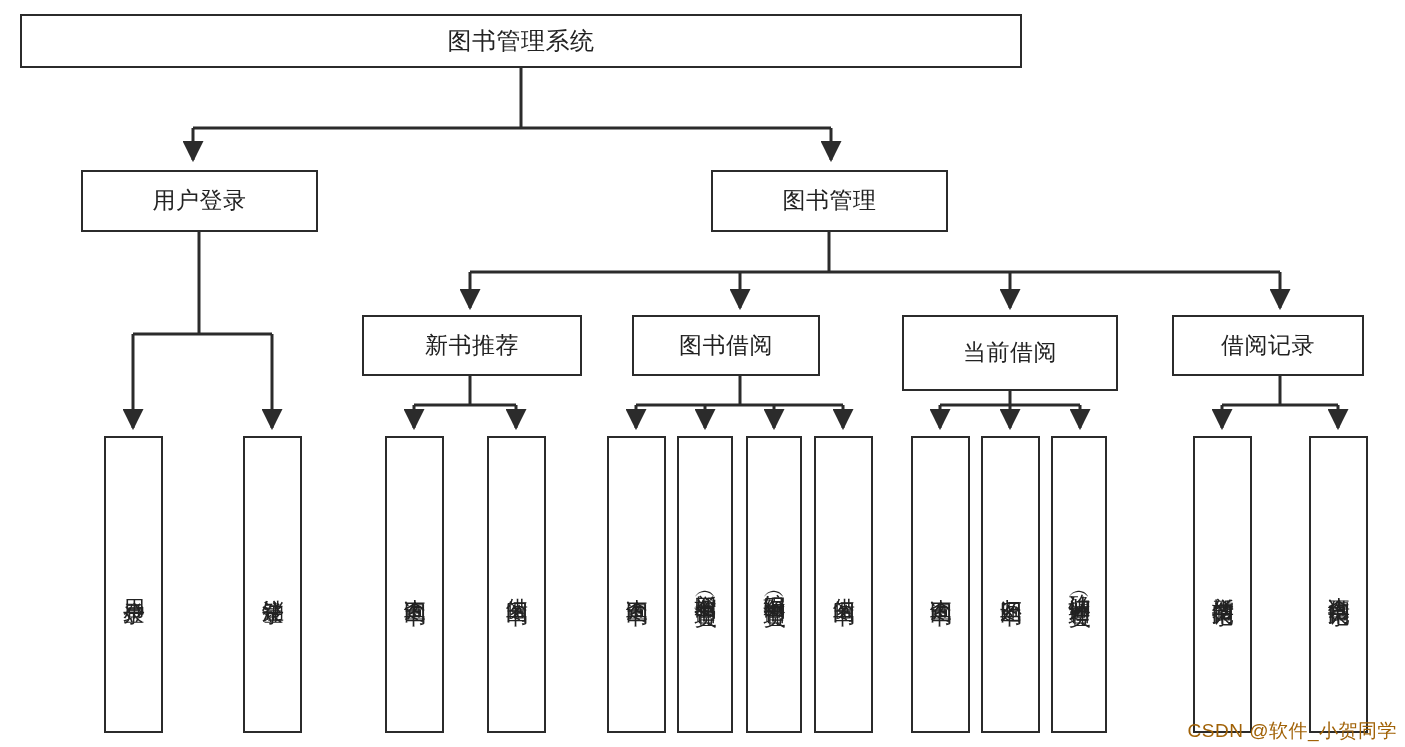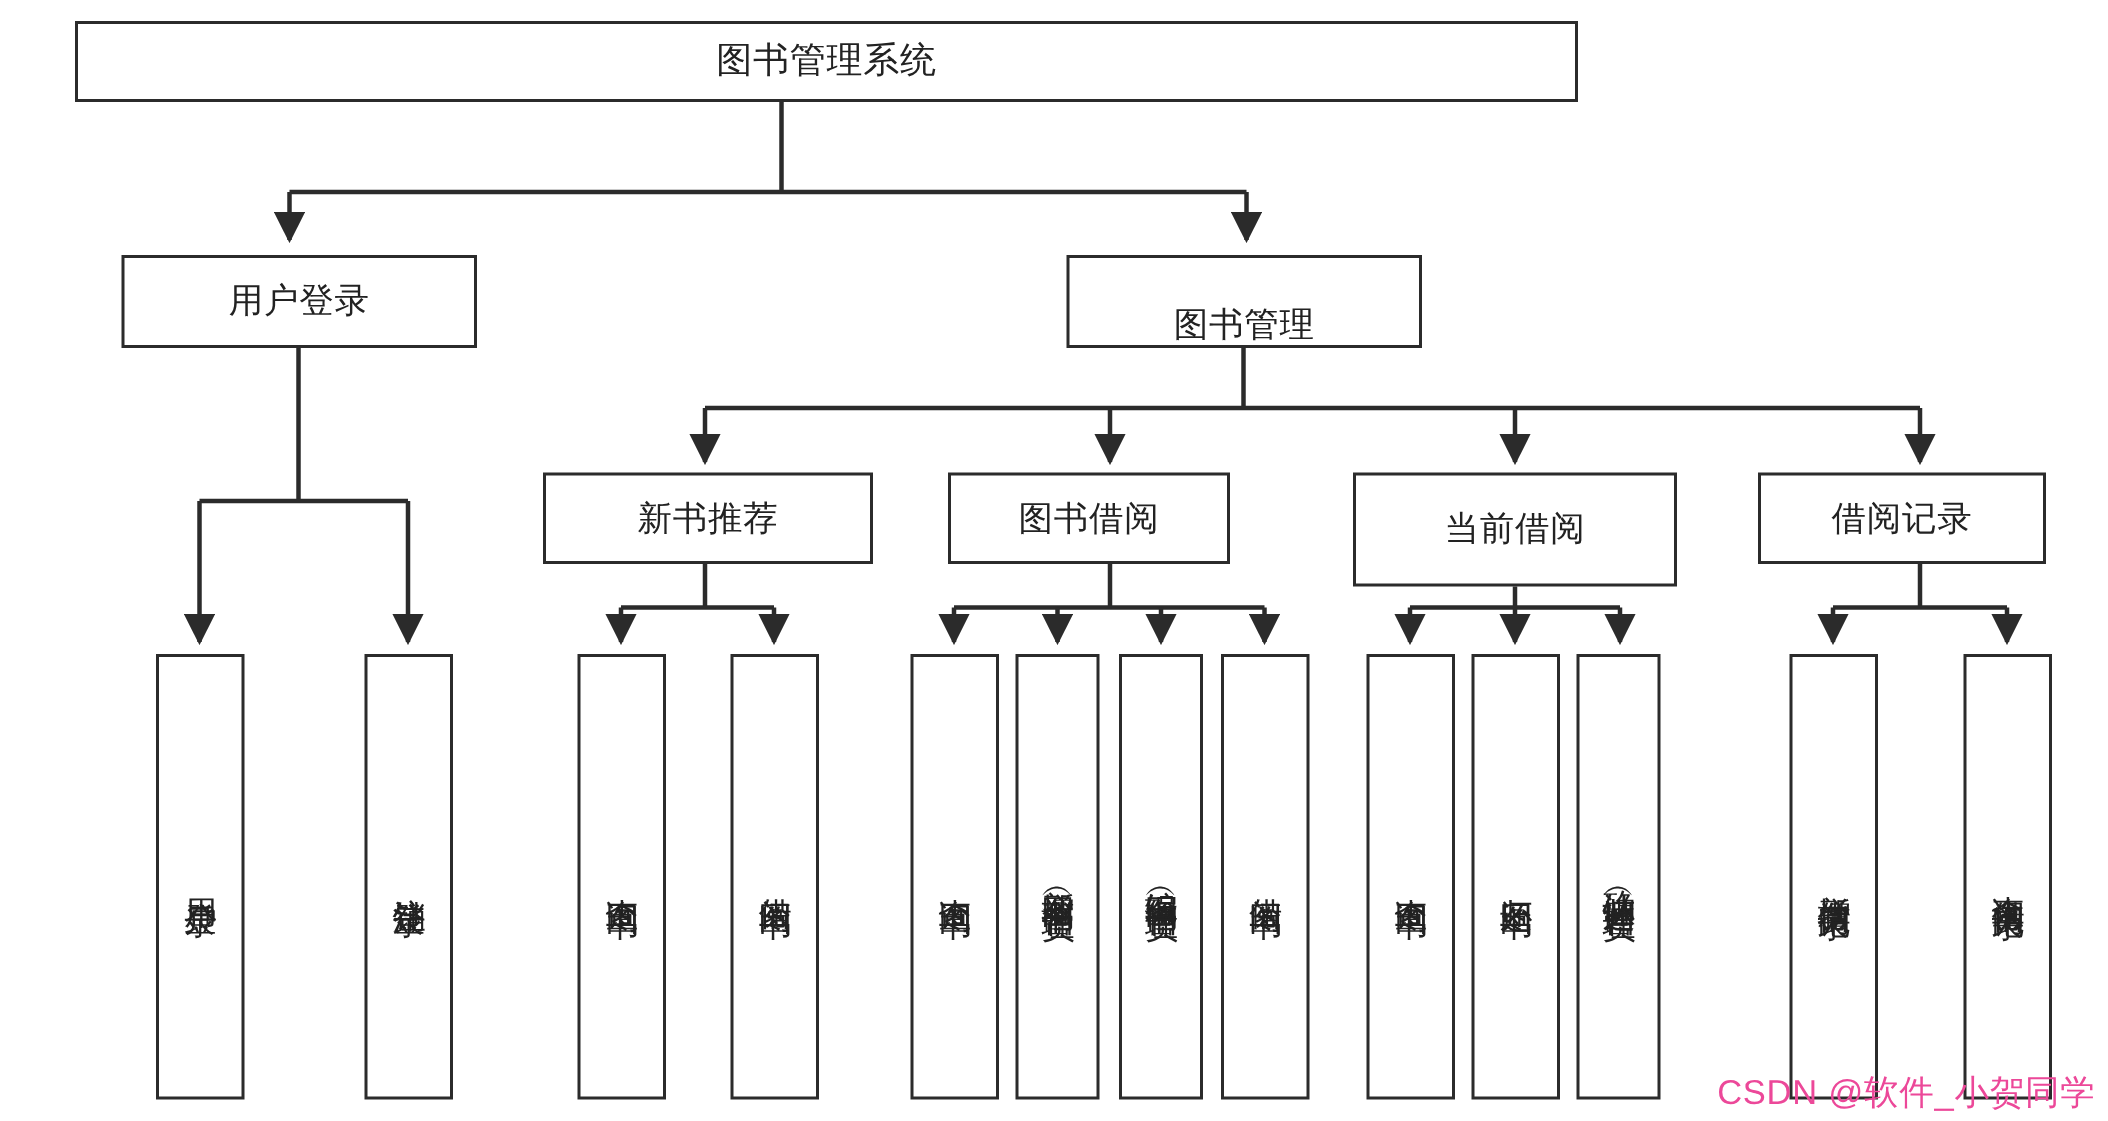--- a/index.html
+++ b/index.html
@@ -61,22 +61,22 @@
     font-size: 22px;
     line-height: 1.22;
     letter-spacing: 2px;
     white-space: nowrap;
     max-height: 280px;
   }
   #watermark {
     position: absolute;
     right: 8px;
     bottom: 3px;
-    font-size: 23px;
-    color: #ec4899;
+    font-size: 19px;
+    color: #a16207;
     letter-spacing: 0.5px;
     white-space: nowrap;
     user-select: none;
   }
 </style>
 </head>
 <body>
 
 <div id="canvas">
 
@@ -123,29 +123,29 @@
       <path d="M 1010 405 L 1010 428" marker-end="url(#arrow)"></path>
       <path d="M 1080 405 L 1080 428" marker-end="url(#arrow)"></path>
 
       <path d="M 1280 376 L 1280 405"></path>
       <path d="M 1222 405 L 1338 405"></path>
       <path d="M 1222 405 L 1222 428" marker-end="url(#arrow)"></path>
       <path d="M 1338 405 L 1338 428" marker-end="url(#arrow)"></path>
     </g>
   </svg>
 
-  <div class="node horiz root" style="left:20px; top:14px; width:1002px; height:54px;margin-left:30px;">
+  <div class="node horiz root" style="left:20px; top:14px; width:1002px; height:54px;">
     <span class="label">图书管理系统</span>
   </div>
 
   <div class="node horiz" style="left:81px; top:170px; width:237px; height:62px;">
     <span class="label">用户登录</span>
   </div>
 
-  <div class="node horiz" style="left:711px; top:170px; width:237px; height:62px;align-items:flex-end;">
+  <div class="node horiz" style="left:711px; top:170px; width:237px; height:62px;">
     <span class="label">图书管理</span>
   </div>
 
   <div class="node horiz" style="left:362px; top:315px; width:220px; height:61px;">
     <span class="label">新书推荐</span>
   </div>
 
   <div class="node horiz" style="left:632px; top:315px; width:188px; height:61px;">
     <span class="label">图书借阅</span>
   </div>

